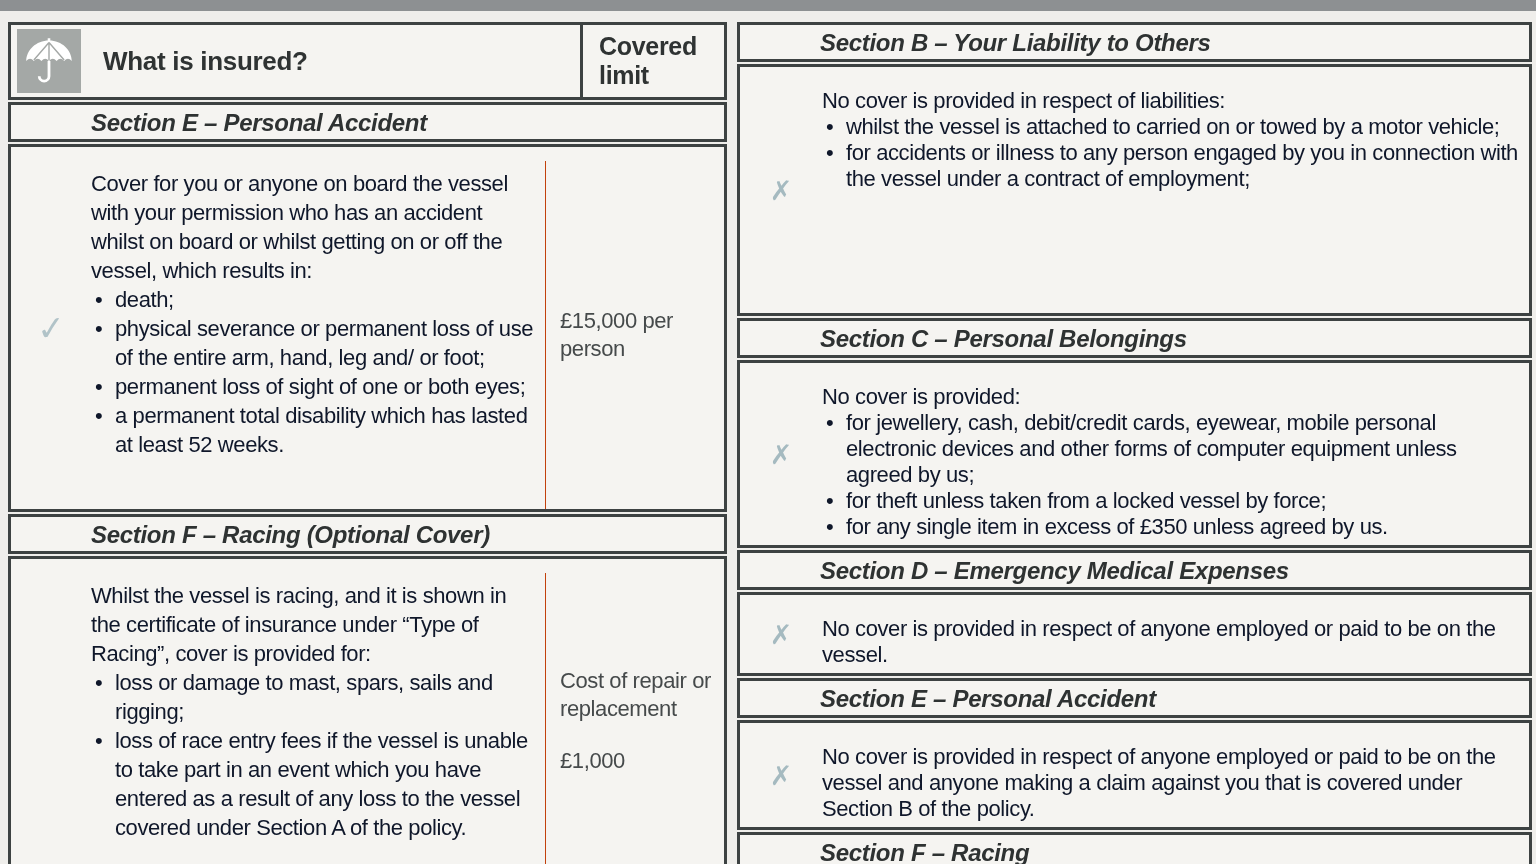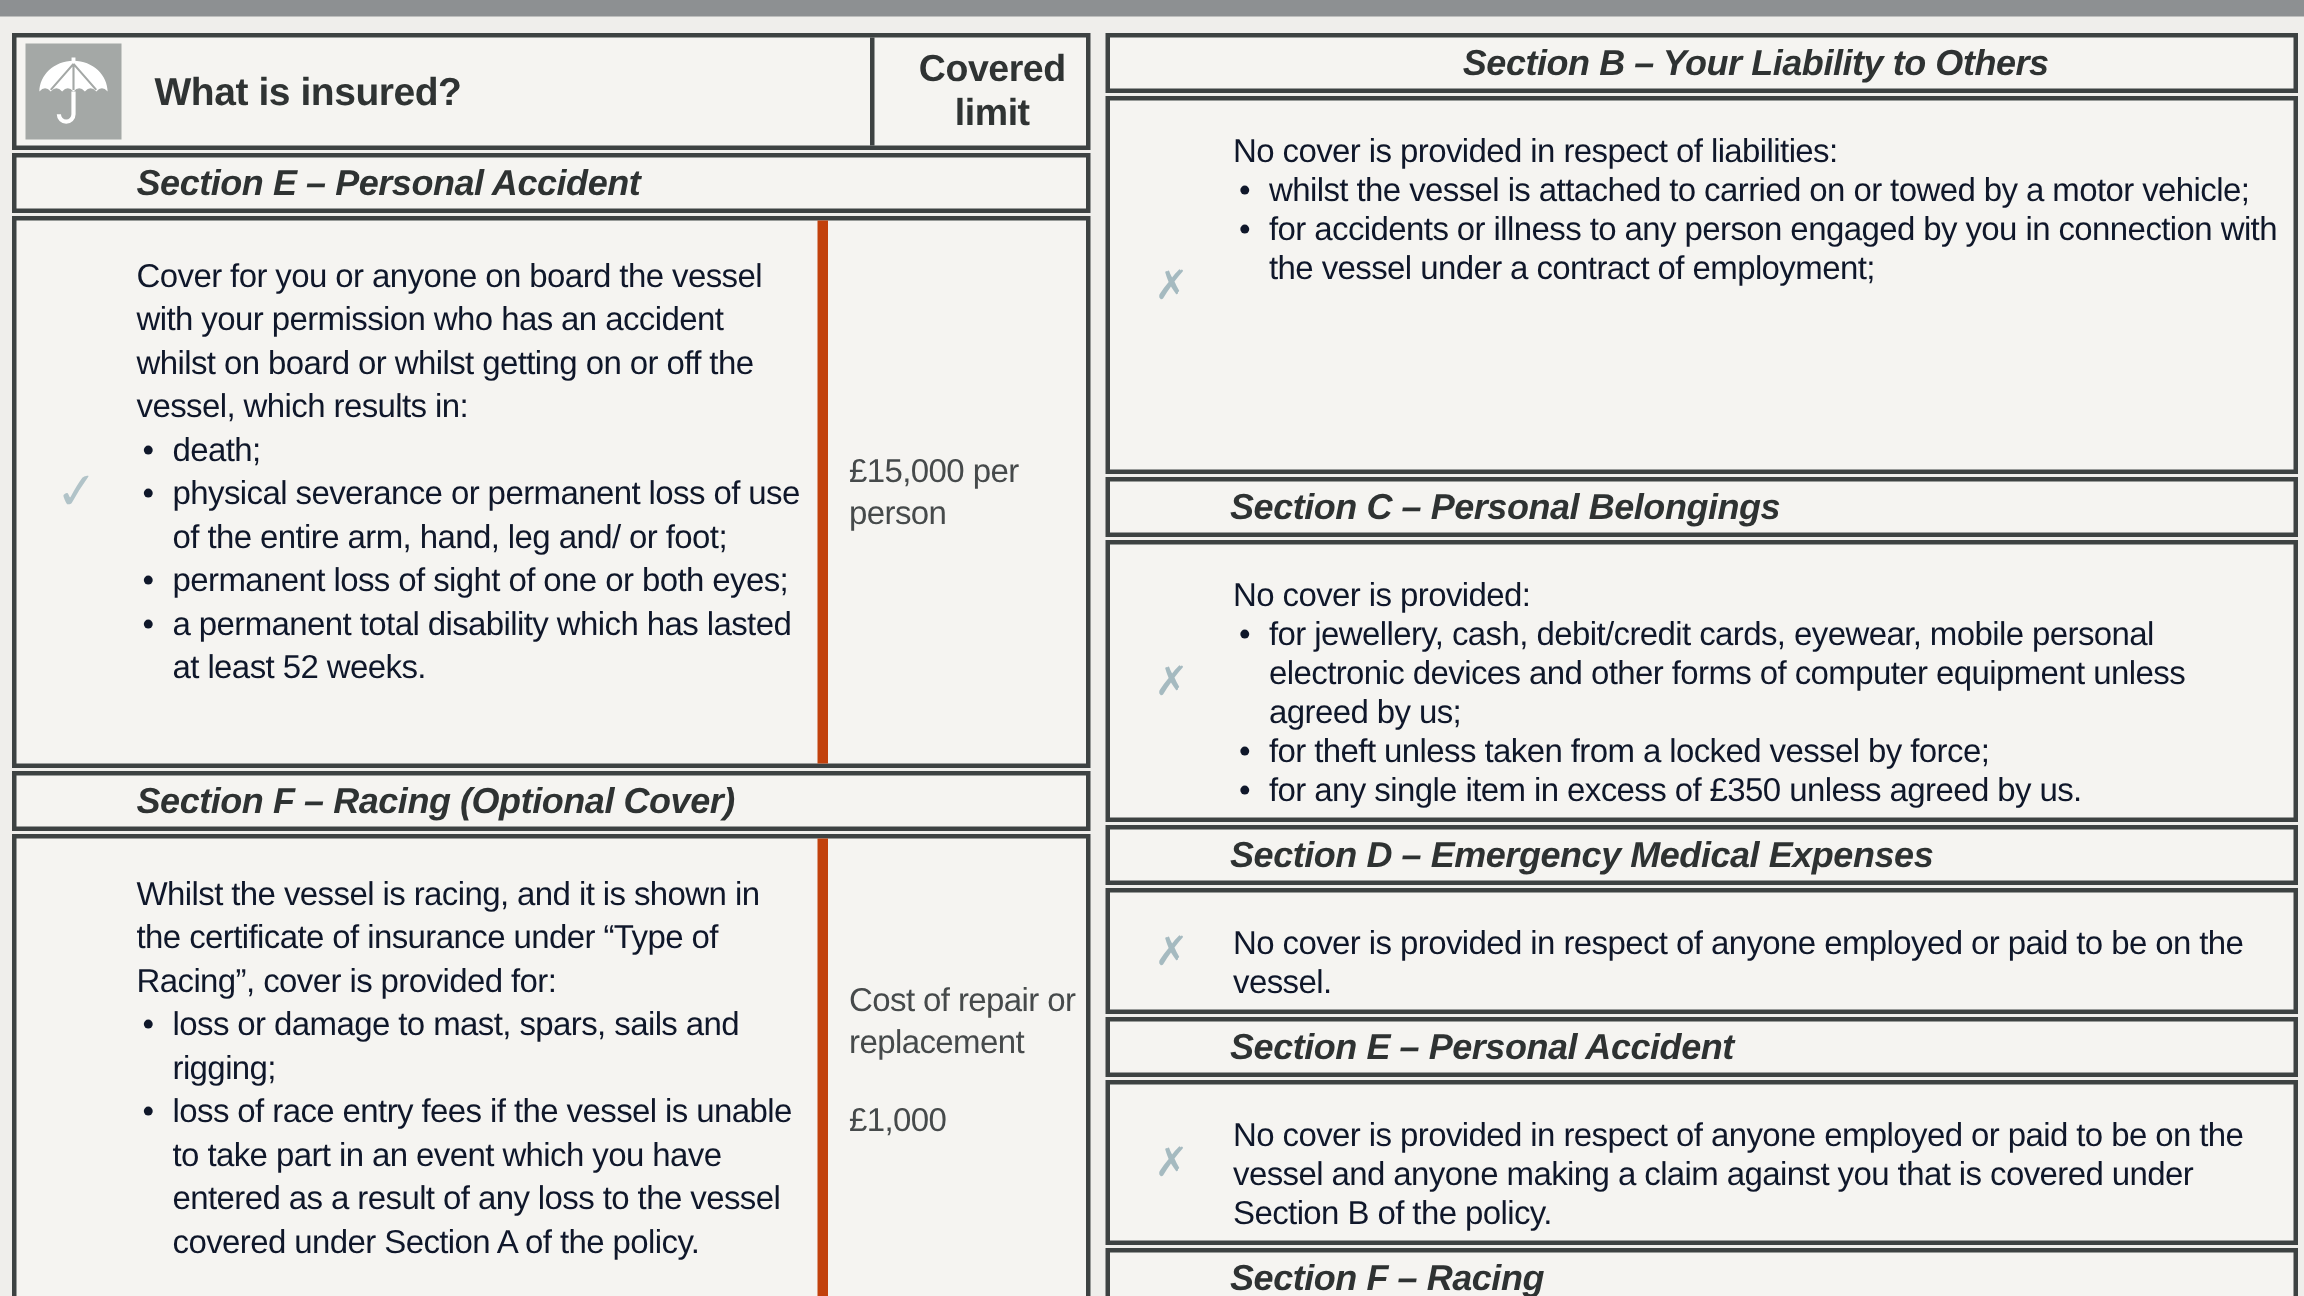--- a/index.html
+++ b/index.html
@@ -15,21 +15,21 @@
   .panel-left{left:8px;width:719px;}
   .panel-right{left:737px;width:795px;}
 
   .row{
     box-sizing:border-box;
     border:3px solid #3d4242;
     background:#f5f4f1;
     margin-top:2px;
     position:relative;
   }
-  .row:first-child{margin-top:0;text-align:center;}
+  .row:first-child{margin-top:0;}
 
   
   .header-row{height:78px;display:flex;align-items:stretch;}
   .header-main{flex:1;display:flex;align-items:center;padding:3px 6px;}
   .icon-box{
     width:64px;height:64px;background:#a4a8a6;flex:0 0 auto;
     display:flex;align-items:center;justify-content:center;margin-right:22px;
   }
   .header-title{font-size:26px;font-weight:bold;color:#2f3333;letter-spacing:-0.3px;}
   .limit-head{
@@ -50,24 +50,24 @@
   
   .body-row{display:flex;align-items:stretch;}
   .mark-col{flex:0 0 80px;display:flex;align-items:center;justify-content:center;}
   .panel-right .mark-col{flex:0 0 82px;}
   .text-col{
     flex:1;padding:5px 8px 5px 0;
     font-size:22px;line-height:29px;letter-spacing:-0.4px;color:#0f172a;margin-top:17px;
   }
   .panel-right .text-col{line-height:26px;padding-top:4px;}
   .limit-col{
-    box-sizing:border-box;flex:0 0 179px;border-left:7px solid #c2410c;
+    box-sizing:border-box;flex:0 0 179px;border-left:1px solid #c2410c;
     display:flex;flex-direction:column;justify-content:center;
     padding:6px 6px 6px 14px;
-    font-size:22px;line-height:28px;letter-spacing:-0.4px;color:#464a4b;
+    font-size:22px;line-height:28px;letter-spacing:-0.4px;color:#464a4b;margin-top:14px;
   }
   .limit-col.limit-top{justify-content:flex-start;padding-top:94px;}
   .limit-gap{margin-top:24px;}
 
   .bullet{position:relative;padding-left:24px;}
   .bullet::before{content:"\2022";position:absolute;left:4px;}
 
   .mark{font-family:"DejaVu Sans", sans-serif;}
   .mark-check{font-size:34px;color:#b1c3c8;transform:rotate(-4deg);}
   .mark-cross{font-size:27px;color:#a5bac0;font-style:italic;}

